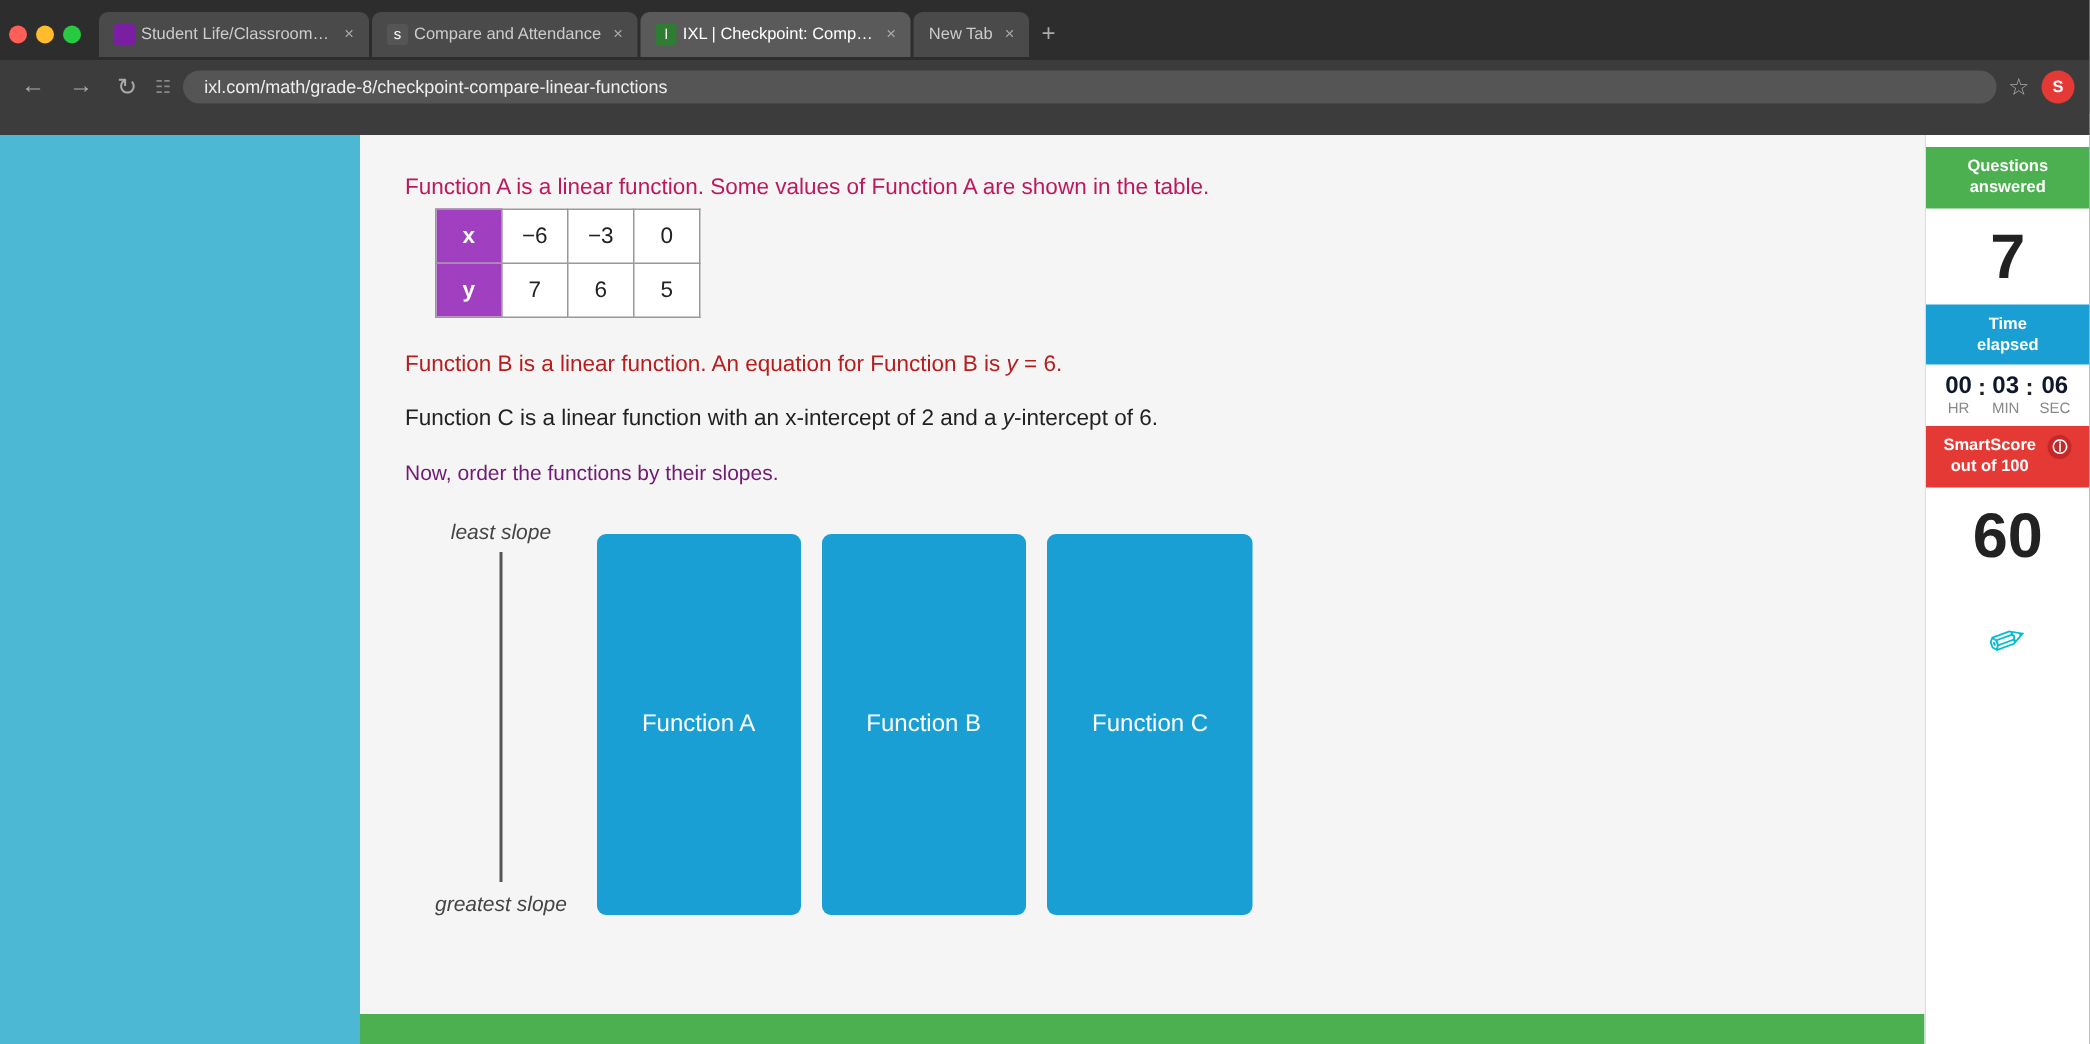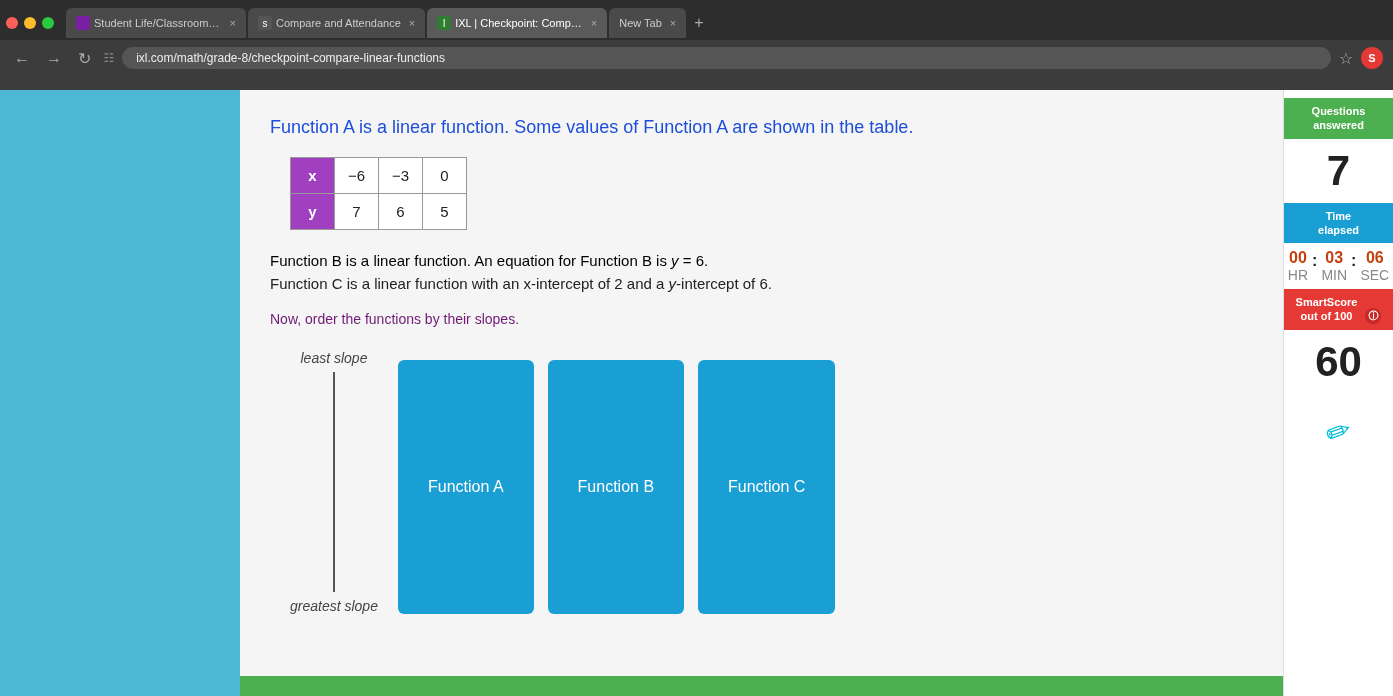--- a/index.html
+++ b/index.html
@@ -144,23 +144,23 @@
     
     .main-content {
       flex: 1;
       background: #f5f5f5;
       padding: 24px 30px;
       overflow-y: auto;
       position: relative;
     }
 
     .question-text {
-      font-size: 18px;
-      color: #1d4ed8;
-      margin-bottom: 16px;
+      font-size: 15px;
+      color: #be185d;
+      margin-bottom: 2px;
       line-height: 1.5;
     }
 
     
     .function-table {
       border-collapse: collapse;
       margin-bottom: 20px;
       margin-left: 20px;
     }
     .function-table td {
@@ -174,21 +174,22 @@
     }
     .function-table td.header-cell {
       background: #a040c0;
       color: #fff;
       font-weight: bold;
       font-size: 15px;
     }
 
     .function-b-text {
       font-size: 15px;
-      color: #000000;
+      color: #b91c1c;
+      margin-bottom: 14px;
       line-height: 1.5;
     }
 
     .function-c-text {
       font-size: 15px;
       color: #222;
       margin-bottom: 14px;
       line-height: 1.5;
     }
 
@@ -303,46 +304,46 @@
 
     .timer-segment {
       display: flex;
       flex-direction: column;
       align-items: center;
     }
 
     .timer-value {
       font-size: 16px;
       font-weight: bold;
-      color: #c2410c;
+      color: #0f172a;
     }
 
     .timer-label {
-      font-size: 14px;
+      font-size: 10px;
       color: #888;
     }
 
     .timer-colon {
       font-size: 16px;
       font-weight: bold;
       color: #222;
       padding-bottom: 10px;
     }
 
     .smart-score-box {
       background: #e53935;
       color: #fff;
       text-align: center;
       padding: 6px 8px;
       font-size: 11px;
       font-weight: bold;
       width: 100%;
       line-height: 1.3;
       display: flex;
-      align-items: flex-end;
+      align-items: flex-start;
       justify-content: center;
       gap: 4px;
     }
 
     .smart-score-value {
       font-size: 42px;
       font-weight: bold;
       color: #222;
       text-align: center;
       margin: 8px 0;

